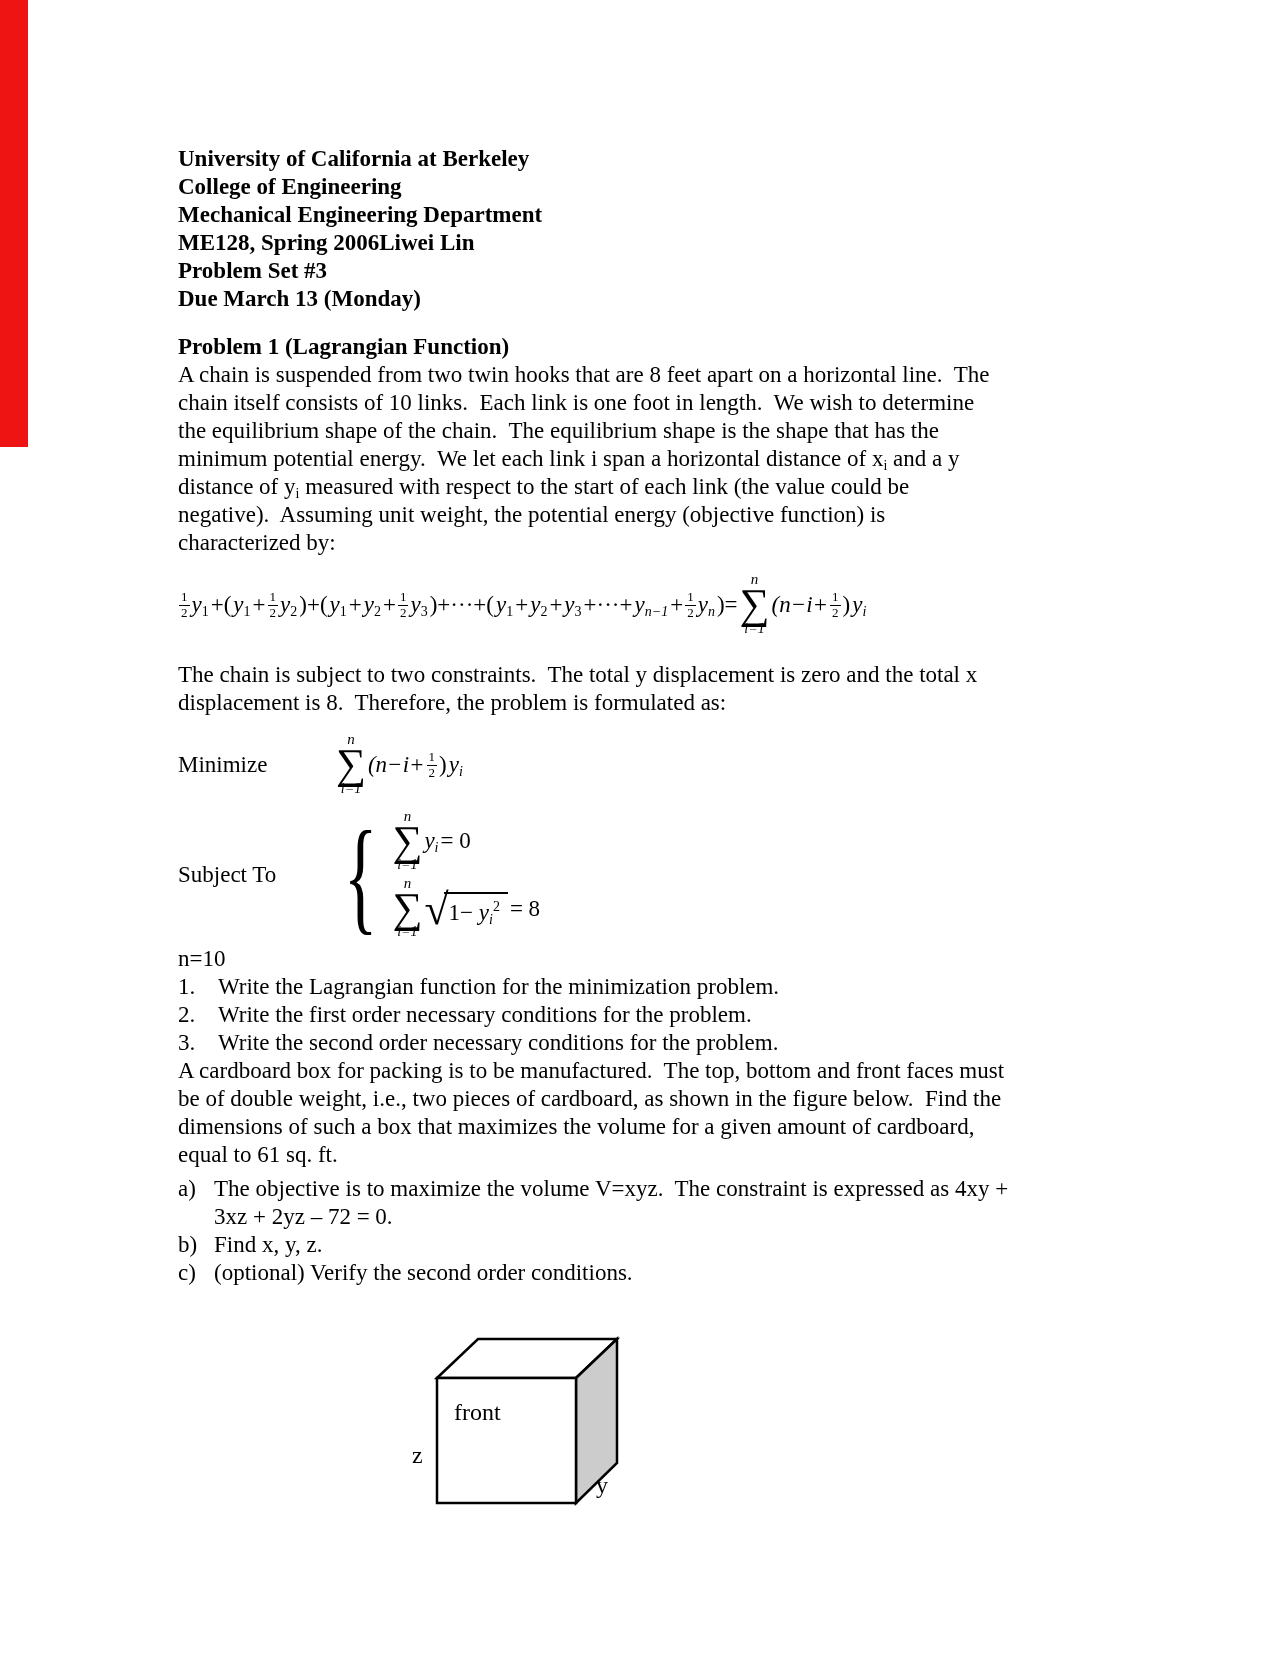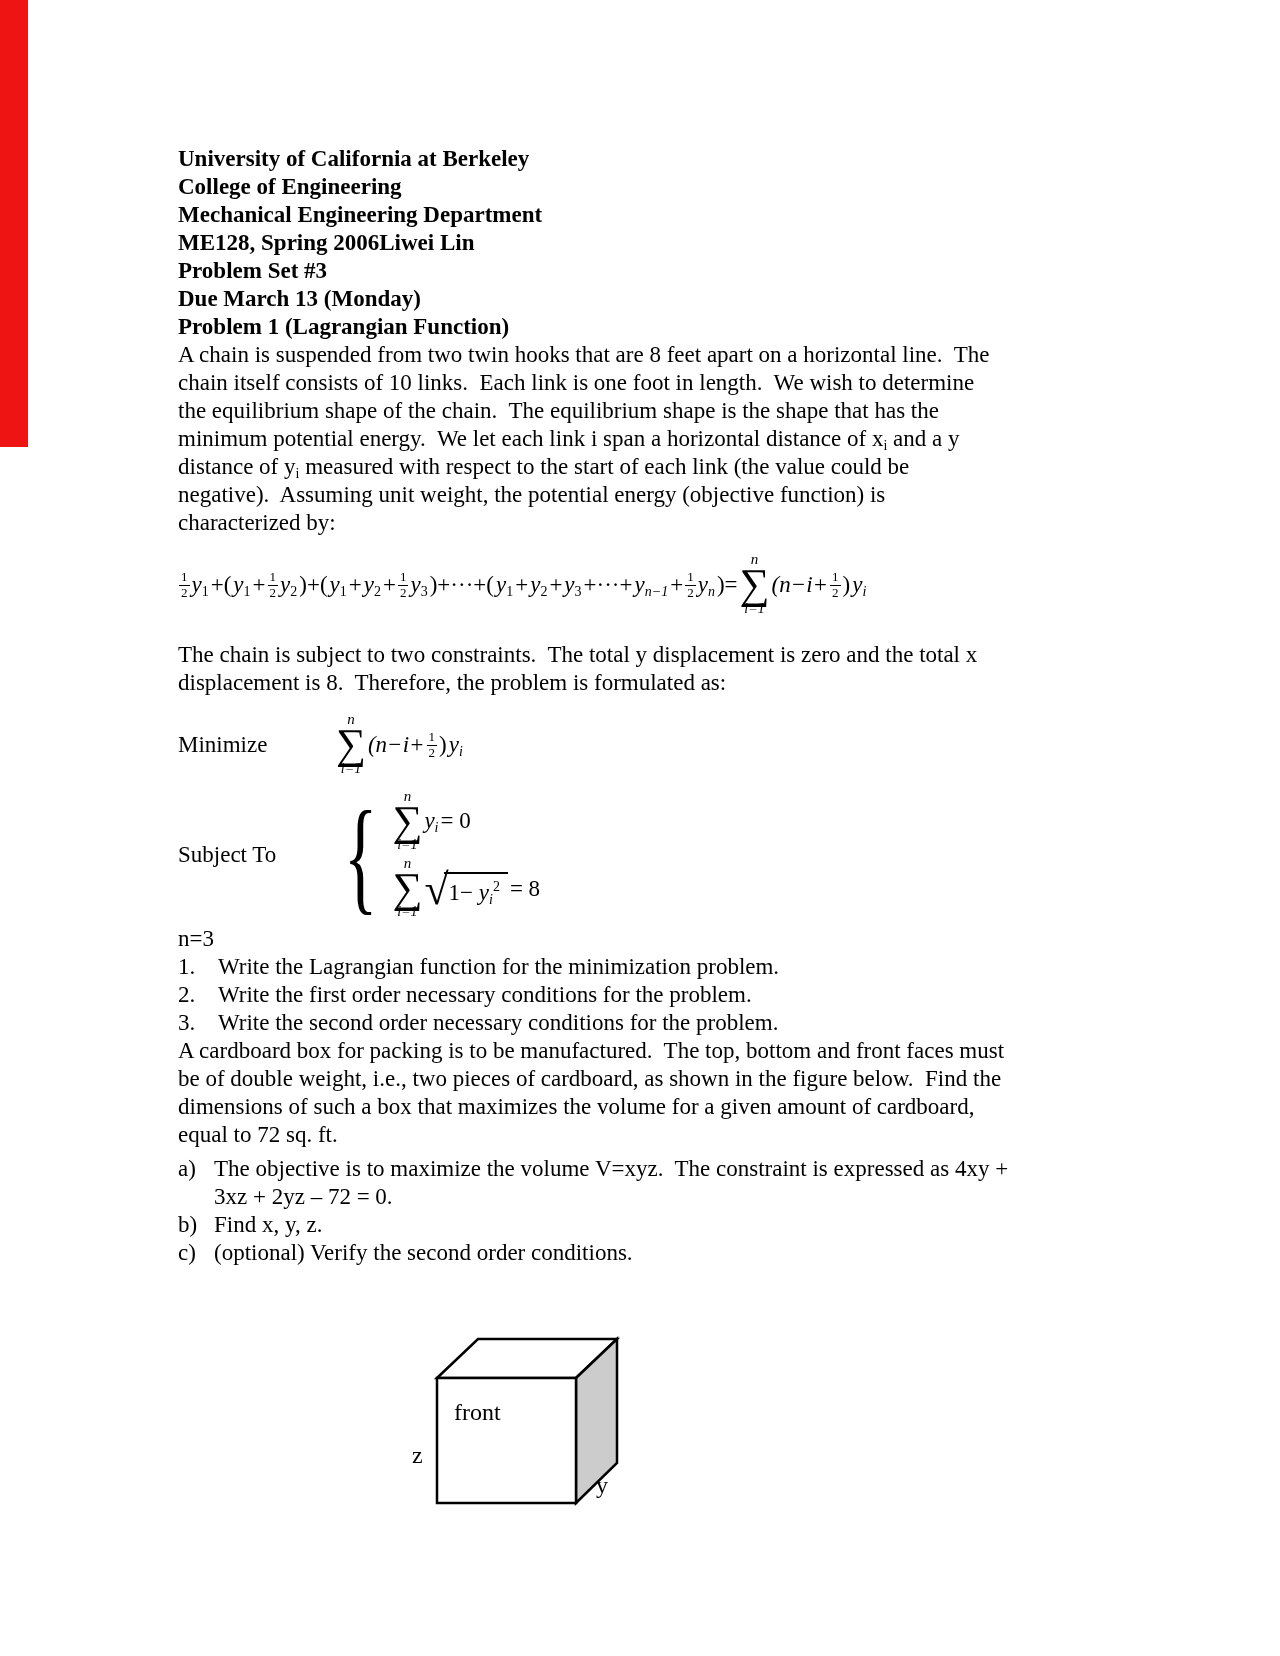--- a/index.html
+++ b/index.html
@@ -45,21 +45,21 @@
   .cons .eqrow { margin:1px 0; }
   .sqrtwrap { display:inline-flex; align-items:flex-start; margin:0 2px; }
   .sqrt-sign { font-size:44px; line-height:1.0; margin-right:-5px; margin-top:2px; }
   .radicand { border-top:2px solid #000000; padding:5px 8px 0 5px; margin-top:6px; white-space:pre; }
   
   .num-item { display:flex; white-space:pre; }
   .num-item .mk { width:40px; }
   .alpha-item { display:flex; white-space:pre; }
   .alpha-item .mk { width:36px; }
   .alpha-cont { padding-left:36px; white-space:pre; }
-  .h-gap1 { }
+  .h-gap1 { margin-top:20px; }
   .h-gap2 { margin-top:26px; }
   .p2-items { margin-top:6px; }
   .n-line { margin-top:4px; white-space:pre; }
   
   .fig { position:absolute; left:388px; top:1325px; }
 </style>
 </head>
 <body>
 
 <div class="red-mark"></div>
@@ -162,39 +162,39 @@
         </span>
         <span class="sqrtwrap">
           <span class="sqrt-sign">√</span>
           <span class="radicand"><span>1− </span><span class="v">y</span><sub class="si">i</sub><sup>2</sup></span>
         </span>
         <span>= 8</span>
       </span>
     </span>
   </div>
 
-  <div class="n-line">n=3</div>
+  <div class="n-line">n=10</div>
 
   <div class="num-item">
     <span class="mk">1.</span>
     <span>Write the Lagrangian function for the minimization problem.</span>
   </div>
   <div class="num-item">
     <span class="mk">2.</span>
     <span>Write the first order necessary conditions for the problem.</span>
   </div>
   <div class="num-item">
     <span class="mk">3.</span>
     <span>Write the second order necessary conditions for the problem.</span>
   </div>
 
   <div class="line">A cardboard box for packing is to be manufactured.  The top, bottom and front faces must</div>
   <div class="line">be of double weight, i.e., two pieces of cardboard, as shown in the figure below.  Find the</div>
   <div class="line">dimensions of such a box that maximizes the volume for a given amount of cardboard,</div>
-  <div class="line">equal to 72 sq. ft.</div>
+  <div class="line">equal to 61 sq. ft.</div>
 
   <div class="p2-items">
     <div class="alpha-item">
       <span class="mk">a)</span>
       <span>The objective is to maximize the volume V=xyz.  The constraint is expressed as 4xy +</span>
     </div>
     <div class="alpha-cont">3xz + 2yz – 72 = 0.</div>
     <div class="alpha-item">
       <span class="mk">b)</span>
       <span>Find x, y, z.</span>

